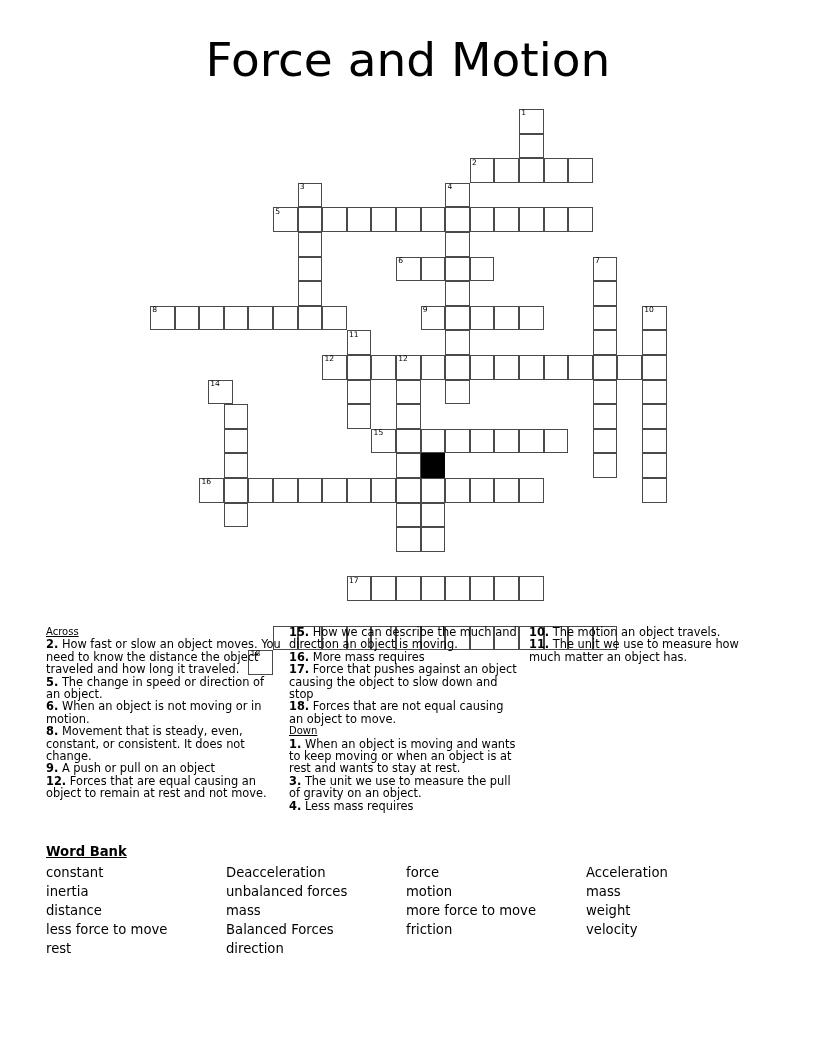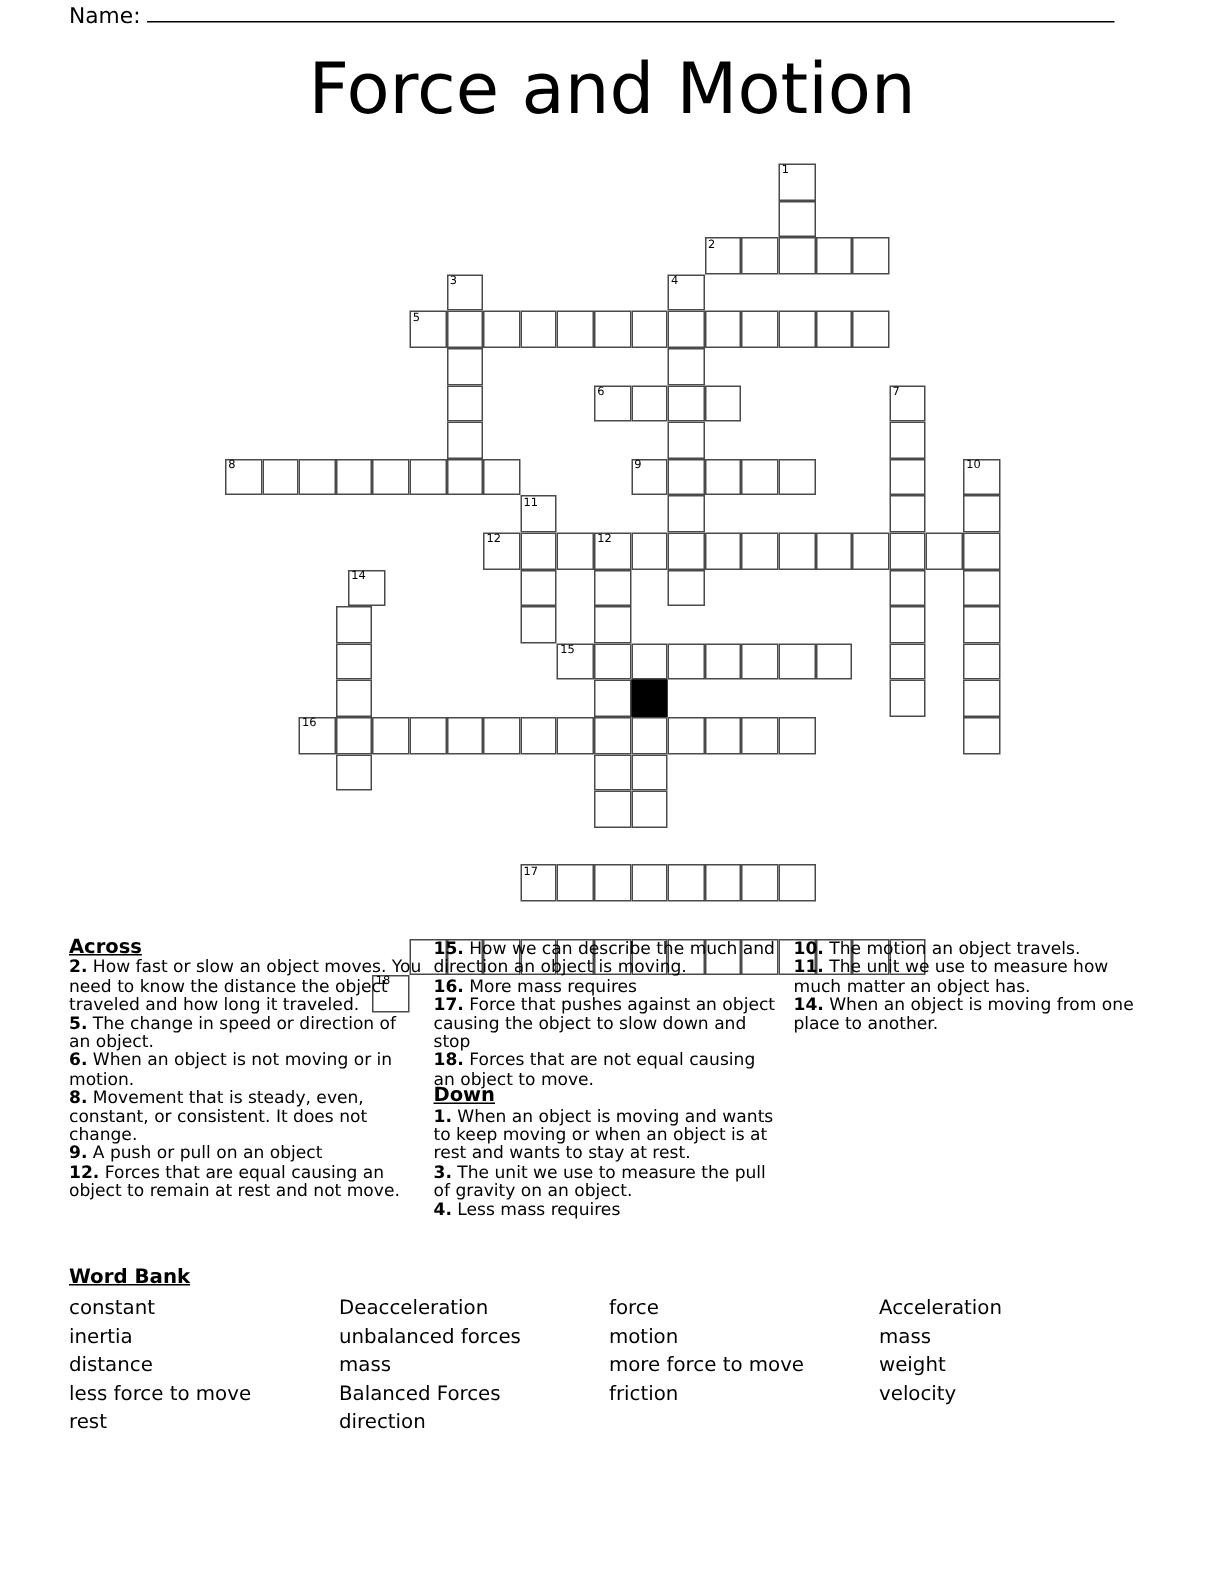--- a/index.html
+++ b/index.html
@@ -66,23 +66,23 @@
     width: 730px;
     display: flex;
     gap: 0px;
     font-size: 11.4px;
     line-height: 12.4px;
   }
   .clue-col { width: 243px; padding-right: 8px; }
   .clue-col:nth-child(2) { width: 240px; }
   .clue-col:nth-child(3) { width: 247px; }
   .clue-head {
-    font-weight: bold;
+    font-weight: normal;
     text-decoration: underline;
-    font-size: 13px;
+    font-size: 10px;
     display: block;
     margin: 0 0 0 0;
   }
   .clue { display: block; margin: 0; }
   .clue .num { font-weight: bold; }
 
   
   .wb {
     position: absolute; left: 46px; top: 844px; width: 730px;
   }
@@ -96,24 +96,20 @@
     font-size: 13.2px;
     line-height: 19px;
   }
   .wb-item { white-space: nowrap; }
 </style>
 </head>
 <body>
 
 <div class="page">
 
-  <div class="name-row">
-    <span class="name-label">Name:</span>
-    <span class="name-rule"></span>
-  </div>
 
   <div class="title">Force and Motion</div>
 
   <div id="grid-wrap">
       <div class="cell" style="left: 519px; top: 109px;">
         <span class="cellnum">1</span>
       </div>
       <div class="cell" style="left: 519px; top: 133.6px;"></div>
       <div class="cell" style="left: 519px; top: 158.2px;"></div>
       <div class="cell" style="left: 469.8px; top: 158.2px;">
@@ -215,21 +211,21 @@
       <div class="cell" style="left: 543.6px; top: 355px;"></div>
       <div class="cell" style="left: 568.2px; top: 355px;"></div>
       <div class="cell" style="left: 617.4px; top: 355px;"></div>
       <div class="cell" style="left: 396px; top: 379.6px;"></div>
       <div class="cell" style="left: 396px; top: 404.2px;"></div>
       <div class="cell" style="left: 396px; top: 428.8px;"></div>
       <div class="cell" style="left: 396px; top: 453.4px;"></div>
       <div class="cell" style="left: 396px; top: 478px;"></div>
       <div class="cell" style="left: 396px; top: 502.6px;"></div>
       <div class="cell" style="left: 396px; top: 527.2px;"></div>
-      <div class="cell" style="left: 232px; top: 379.6px;">
+      <div class="cell" style="left: 208px; top: 379.6px;">
         <span class="cellnum">14</span>
       </div>
       <div class="cell" style="left: 223.8px; top: 404.2px;"></div>
       <div class="cell" style="left: 223.8px; top: 428.8px;"></div>
       <div class="cell" style="left: 223.8px; top: 453.4px;"></div>
       <div class="cell" style="left: 223.8px; top: 478px;"></div>
       <div class="cell" style="left: 223.8px; top: 502.6px;"></div>
       <div class="cell" style="left: 371.4px; top: 428.8px;">
         <span class="cellnum">15</span>
       </div>
@@ -301,21 +297,20 @@
         <span class="clue"><span class="num">17.</span><span> Force that pushes against an object causing the object to slow down and stop</span></span>
         <span class="clue"><span class="num">18.</span><span> Forces that are not equal causing an object to move.</span></span>
         <span class="clue-head">Down</span>
         <span class="clue"><span class="num">1.</span><span> When an object is moving and wants to keep moving or when an object is at rest and wants to stay at rest.</span></span>
         <span class="clue"><span class="num">3.</span><span> The unit we use to measure the pull of gravity on an object.</span></span>
         <span class="clue"><span class="num">4.</span><span> Less mass requires</span></span>
       </div>
     <div class="clue-col" id="clue-col-3">
         <span class="clue"><span class="num">10.</span><span> The motion an object travels.</span></span>
         <span class="clue"><span class="num">11.</span><span> The unit we use to measure how much matter an object has.</span></span>
-        <span class="clue"><span class="num">14.</span><span> When an object is moving from one place to another.</span></span>
       </div>
   </div>
 
   <div class="wb">
     <span class="wb-head">Word Bank</span>
     <div class="wb-grid" id="wb-grid">
         <div class="wb-item">constant</div>
         <div class="wb-item">Deacceleration</div>
         <div class="wb-item">force</div>
         <div class="wb-item">Acceleration</div>

